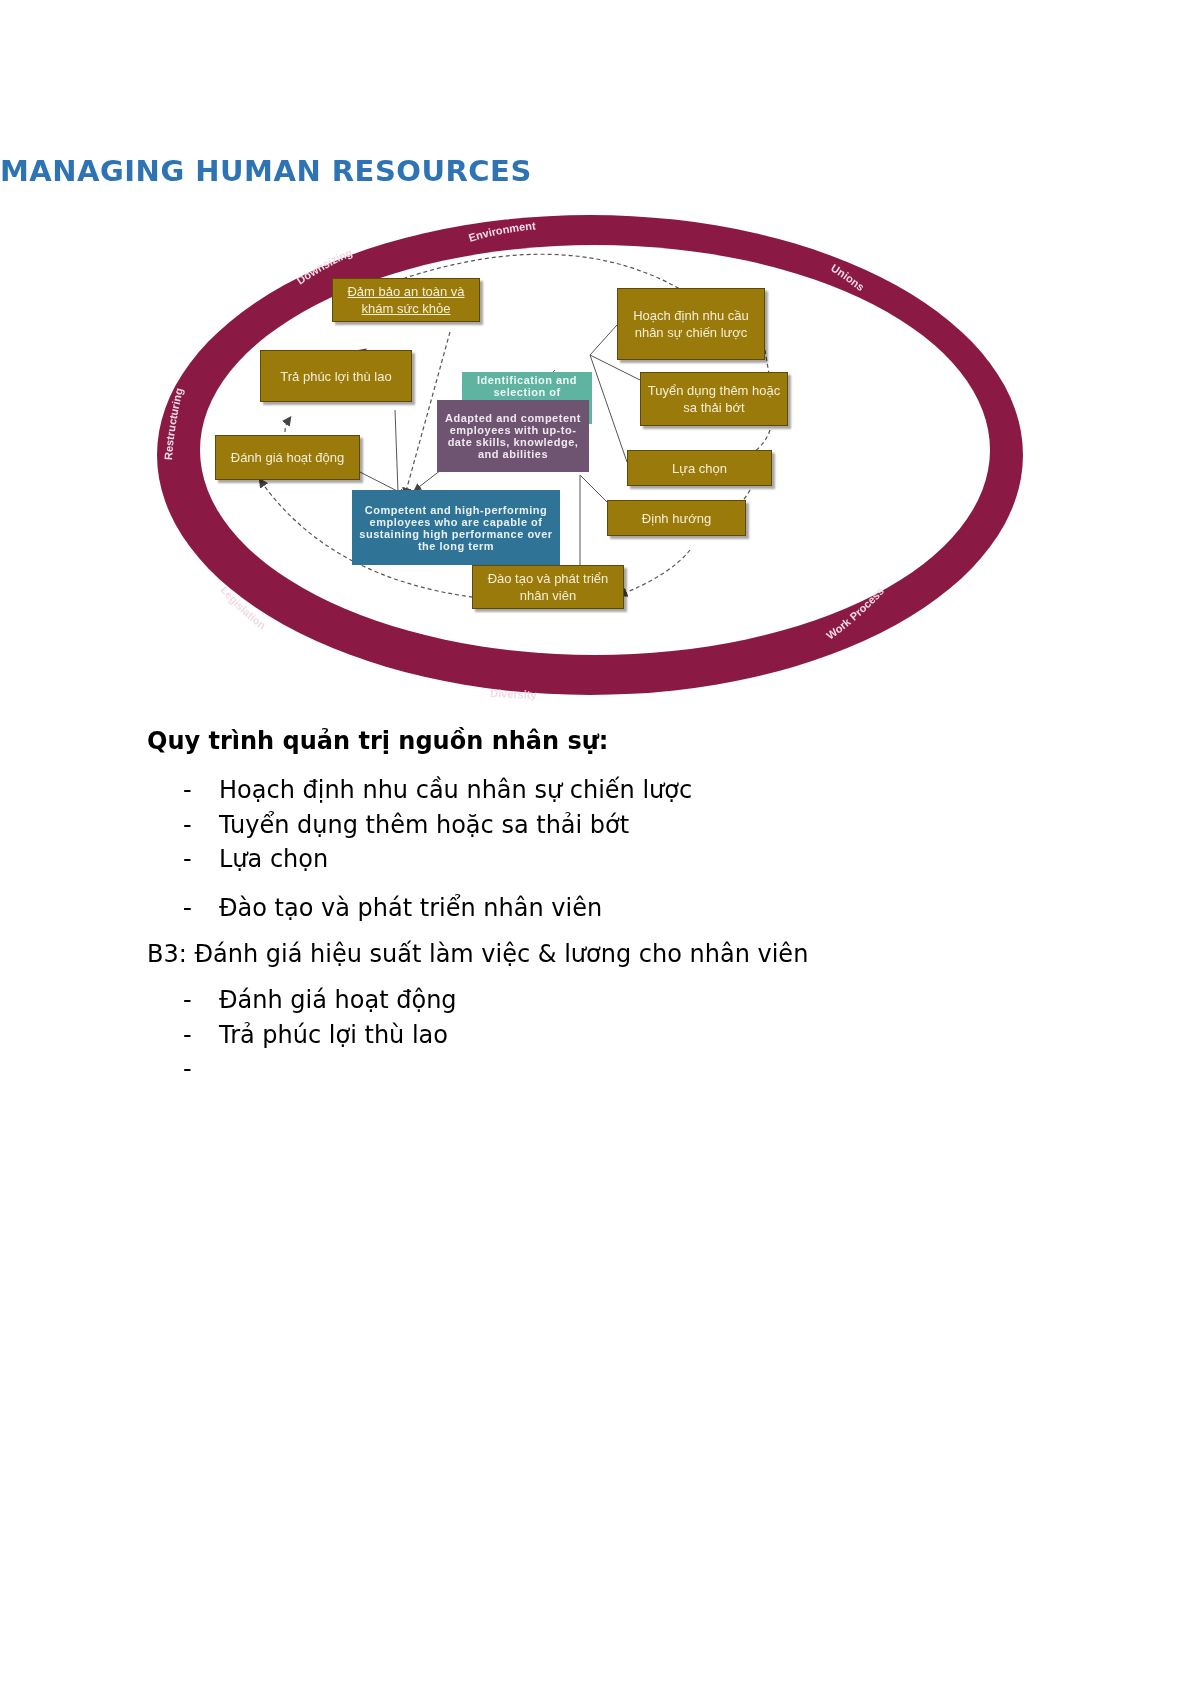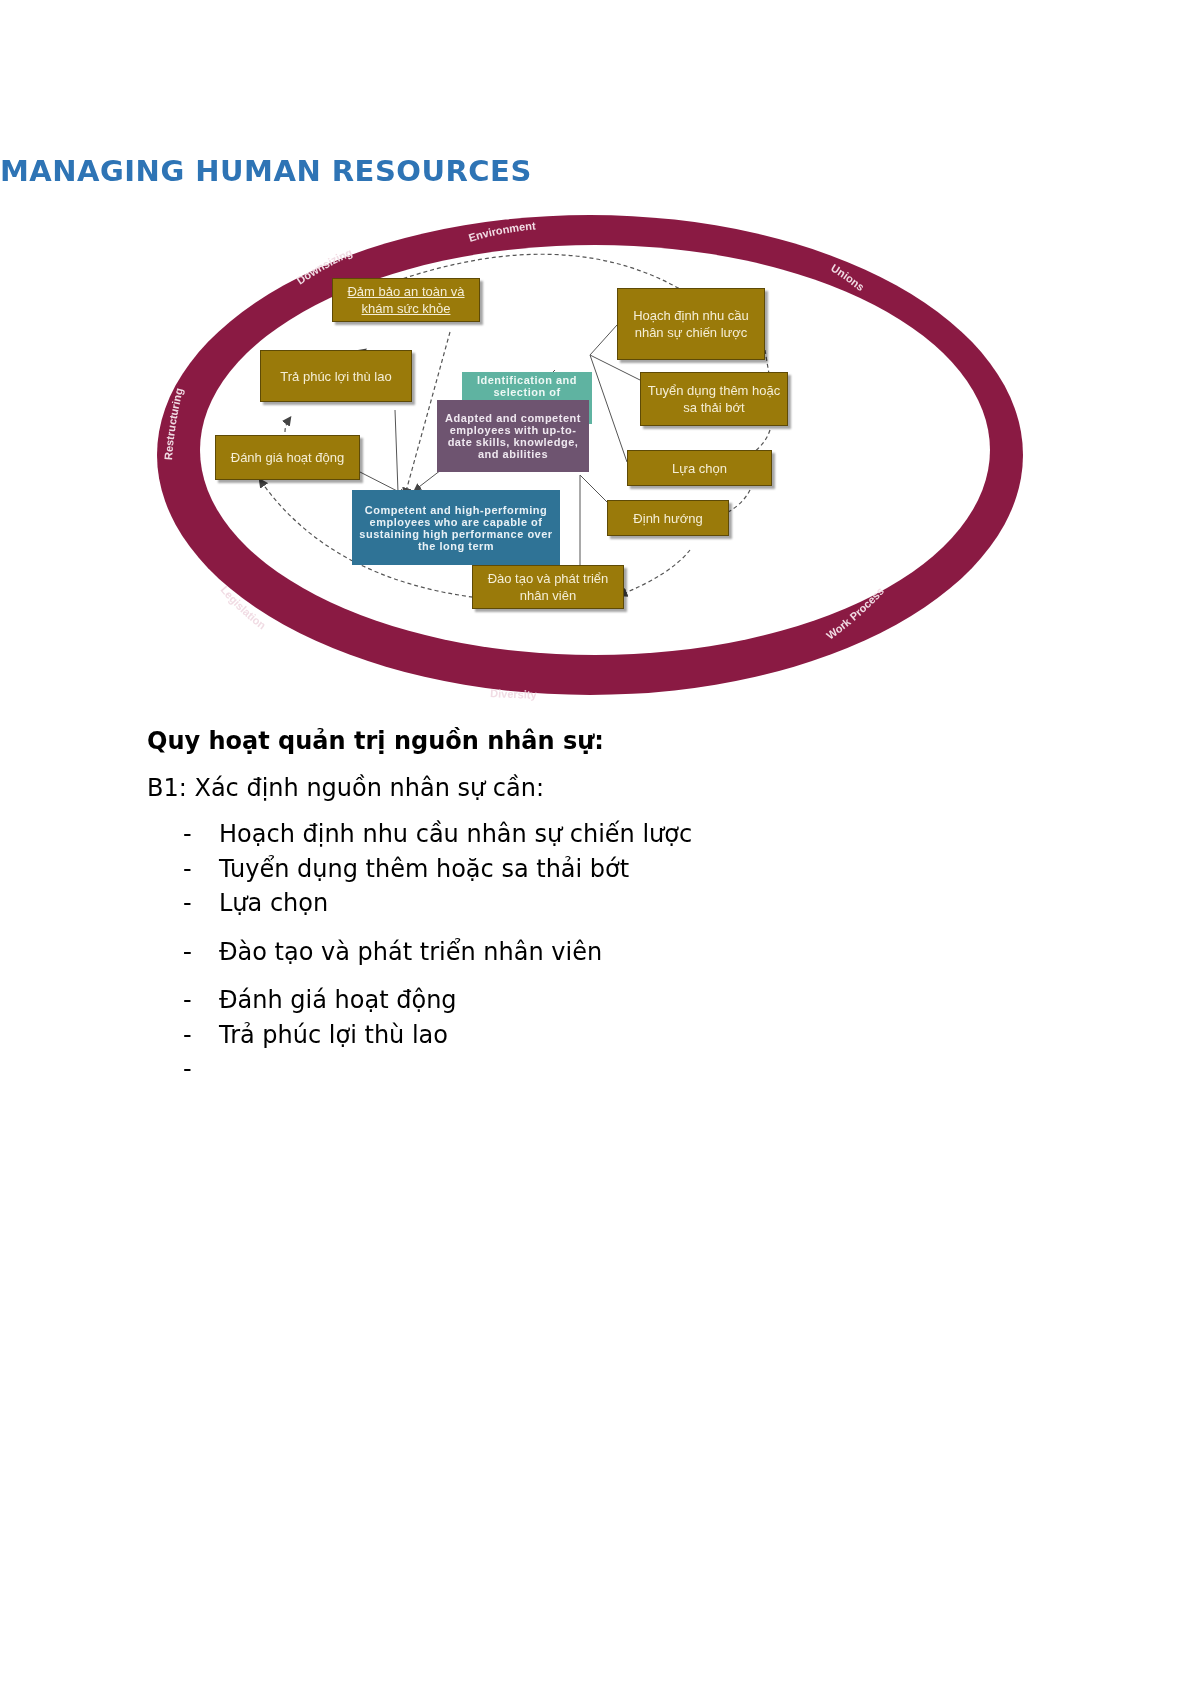--- a/index.html
+++ b/index.html
@@ -81,40 +81,40 @@
       <path d="M 430 265 L 465 300"></path>
     </g>
   </svg>
 
   <div class="box gold" style="left:182px;top:68px;width:148px;height:44px;text-decoration:underline;">Đảm bảo an toàn và khám sức khỏe</div>
   <div class="box gold" style="left:110px;top:140px;width:152px;height:52px;">Trả phúc lợi thù lao</div>
   <div class="box gold" style="left:65px;top:225px;width:145px;height:45px;">Đánh giá hoạt động</div>
   <div class="box gold" style="left:467px;top:78px;width:148px;height:72px;">Hoạch định nhu cầu nhân sự chiến lược</div>
   <div class="box gold" style="left:490px;top:162px;width:148px;height:54px;">Tuyển dụng thêm hoặc sa thải bớt</div>
   <div class="box gold" style="left:477px;top:240px;width:145px;height:36px;">Lựa chọn</div>
-  <div class="box gold" style="left:457px;top:290px;width:122px;height:36px;">Định hướng</div>
+  <div class="box gold" style="left:457px;top:290px;width:139px;height:36px;">Định hướng</div>
   <div class="box gold" style="left:322px;top:355px;width:152px;height:44px;">Đào tạo và phát triển nhân viên</div>
   <div class="box teal" style="left:312px;top:122px;width:130px;height:52px;">Identification and selection of competent employees</div>
   <div class="box blue" style="left:202px;top:280px;width:208px;height:75px;">Competent and high-performing employees who are capable of sustaining high performance over the long term</div>
   <div class="box purple" style="left:287px;top:190px;width:152px;height:72px;">Adapted and competent employees with up-to-date skills, knowledge, and abilities</div>
 </div>
 
 <div class="text-block">
-  <div class="heading">Quy hoạt quản trị nguồn nhân sự:</div>
+  <div class="heading">Quy trình quản trị nguồn nhân sự:</div>
 
-  <div class="step">B1: Xác định nguồn nhân sự cần:</div>
   <ul class="items">
     <li><span class="dash">-</span><span>Hoạch định nhu cầu nhân sự chiến lược</span></li>
     <li><span class="dash">-</span><span>Tuyển dụng thêm hoặc sa thải bớt</span></li>
     <li><span class="dash">-</span><span>Lựa chọn</span></li>
   </ul>
 
   <ul class="items">
     <li><span class="dash">-</span></li>
     <li><span class="dash">-</span><span>Đào tạo và phát triển nhân viên</span></li>
   </ul>
 
+  <div class="step">B3: Đánh giá hiệu suất làm việc &amp; lương cho nhân viên</div>
   <ul class="items">
     <li><span class="dash">-</span><span>Đánh giá hoạt động</span></li>
     <li><span class="dash">-</span><span>Trả phúc lợi thù lao</span></li>
     <li><span class="dash">-</span></li>
   </ul>
 </div>
 
 </body></html>

